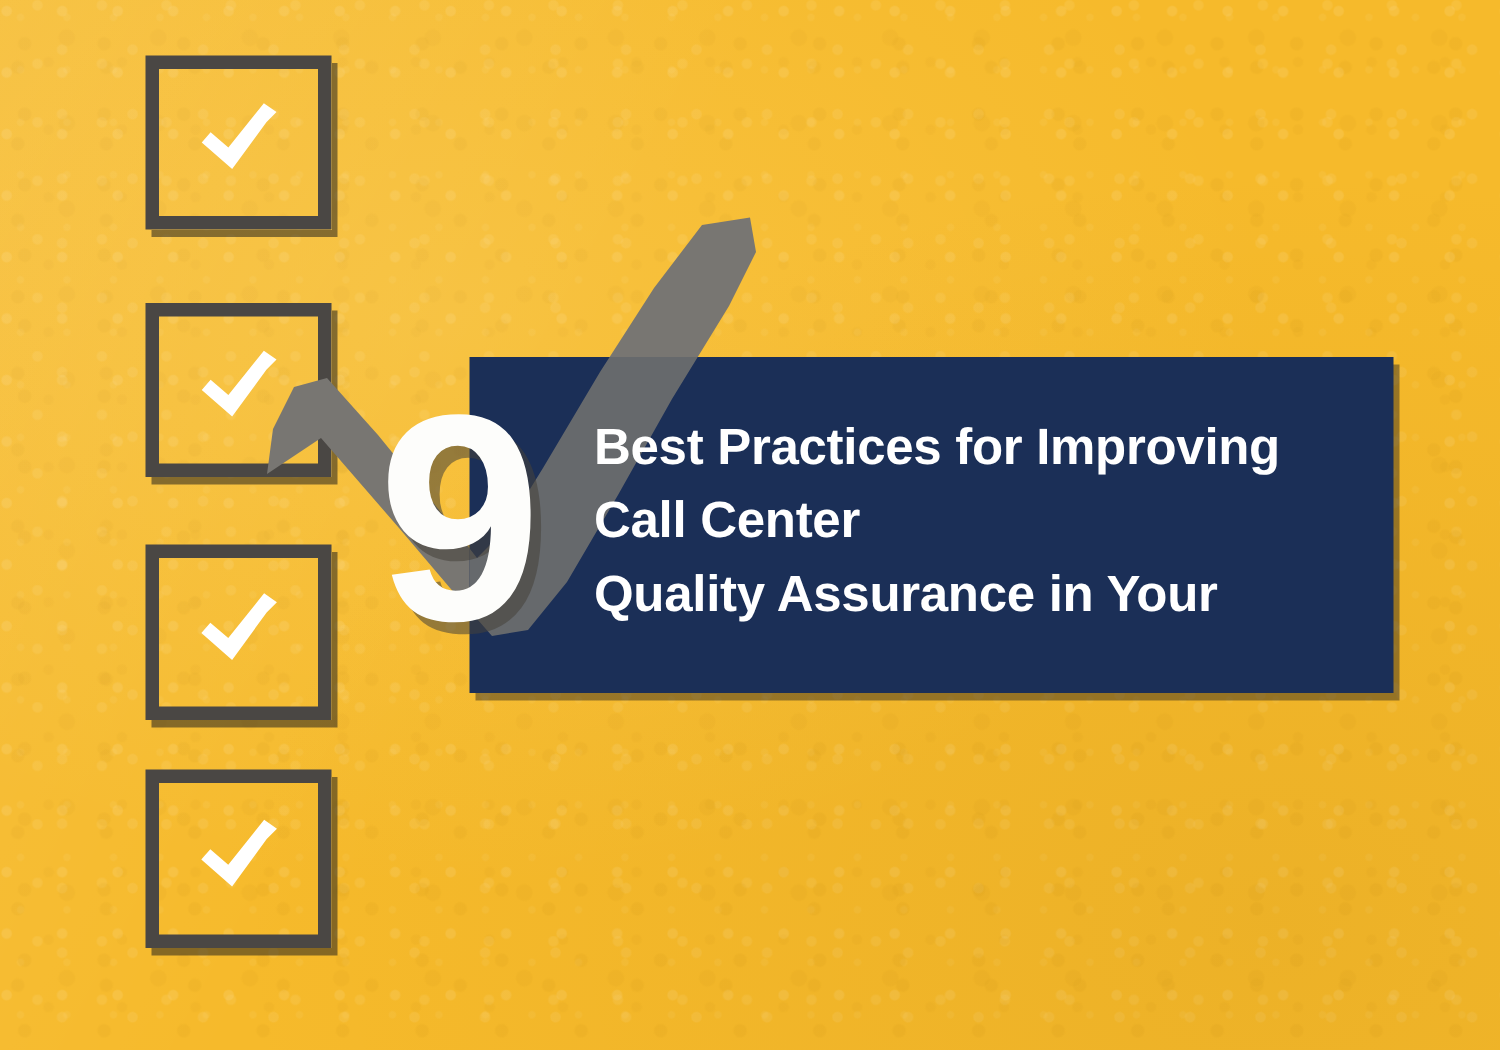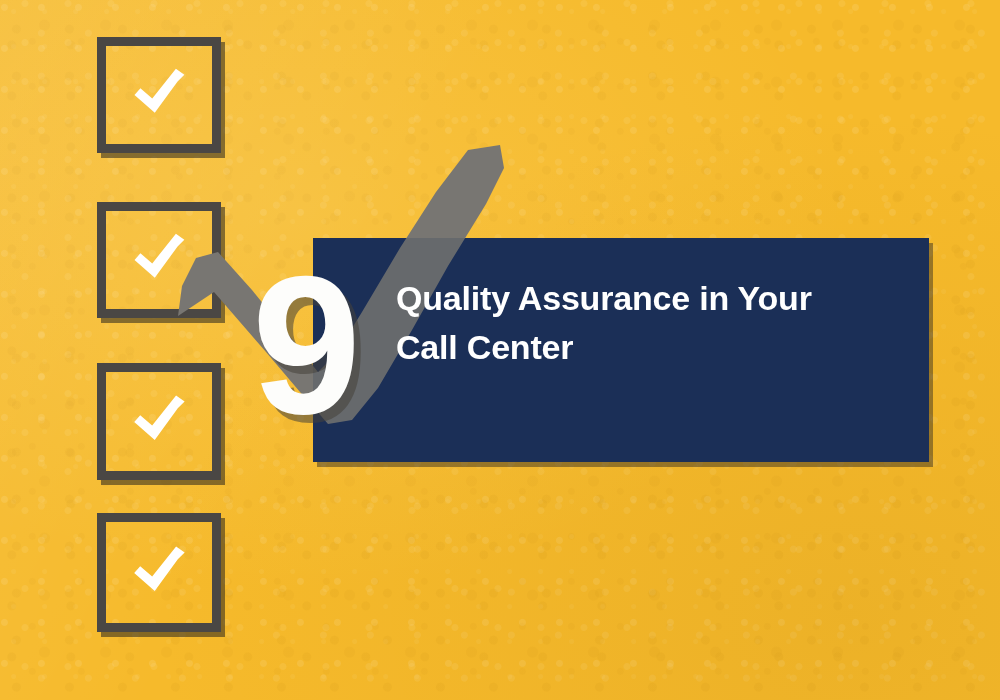--- a/index.html
+++ b/index.html
@@ -204,17 +204,18 @@
              L296 344
              L252 290
              L218 252
              L196 258
              L182 286 Z" fill="#787672" opacity="0.82"></path>
   </svg>
 
   <div class="numeral">9</div>
 
   <div class="headline">
+    <span class="ln">Best Practices for Improving</span>
+    <span class="ln">Call Center</span>
     <span class="ln">Quality Assurance in Your</span>
-    <span class="ln">Call Center</span>
   </div>
 
 </div>
 
 </body></html>

